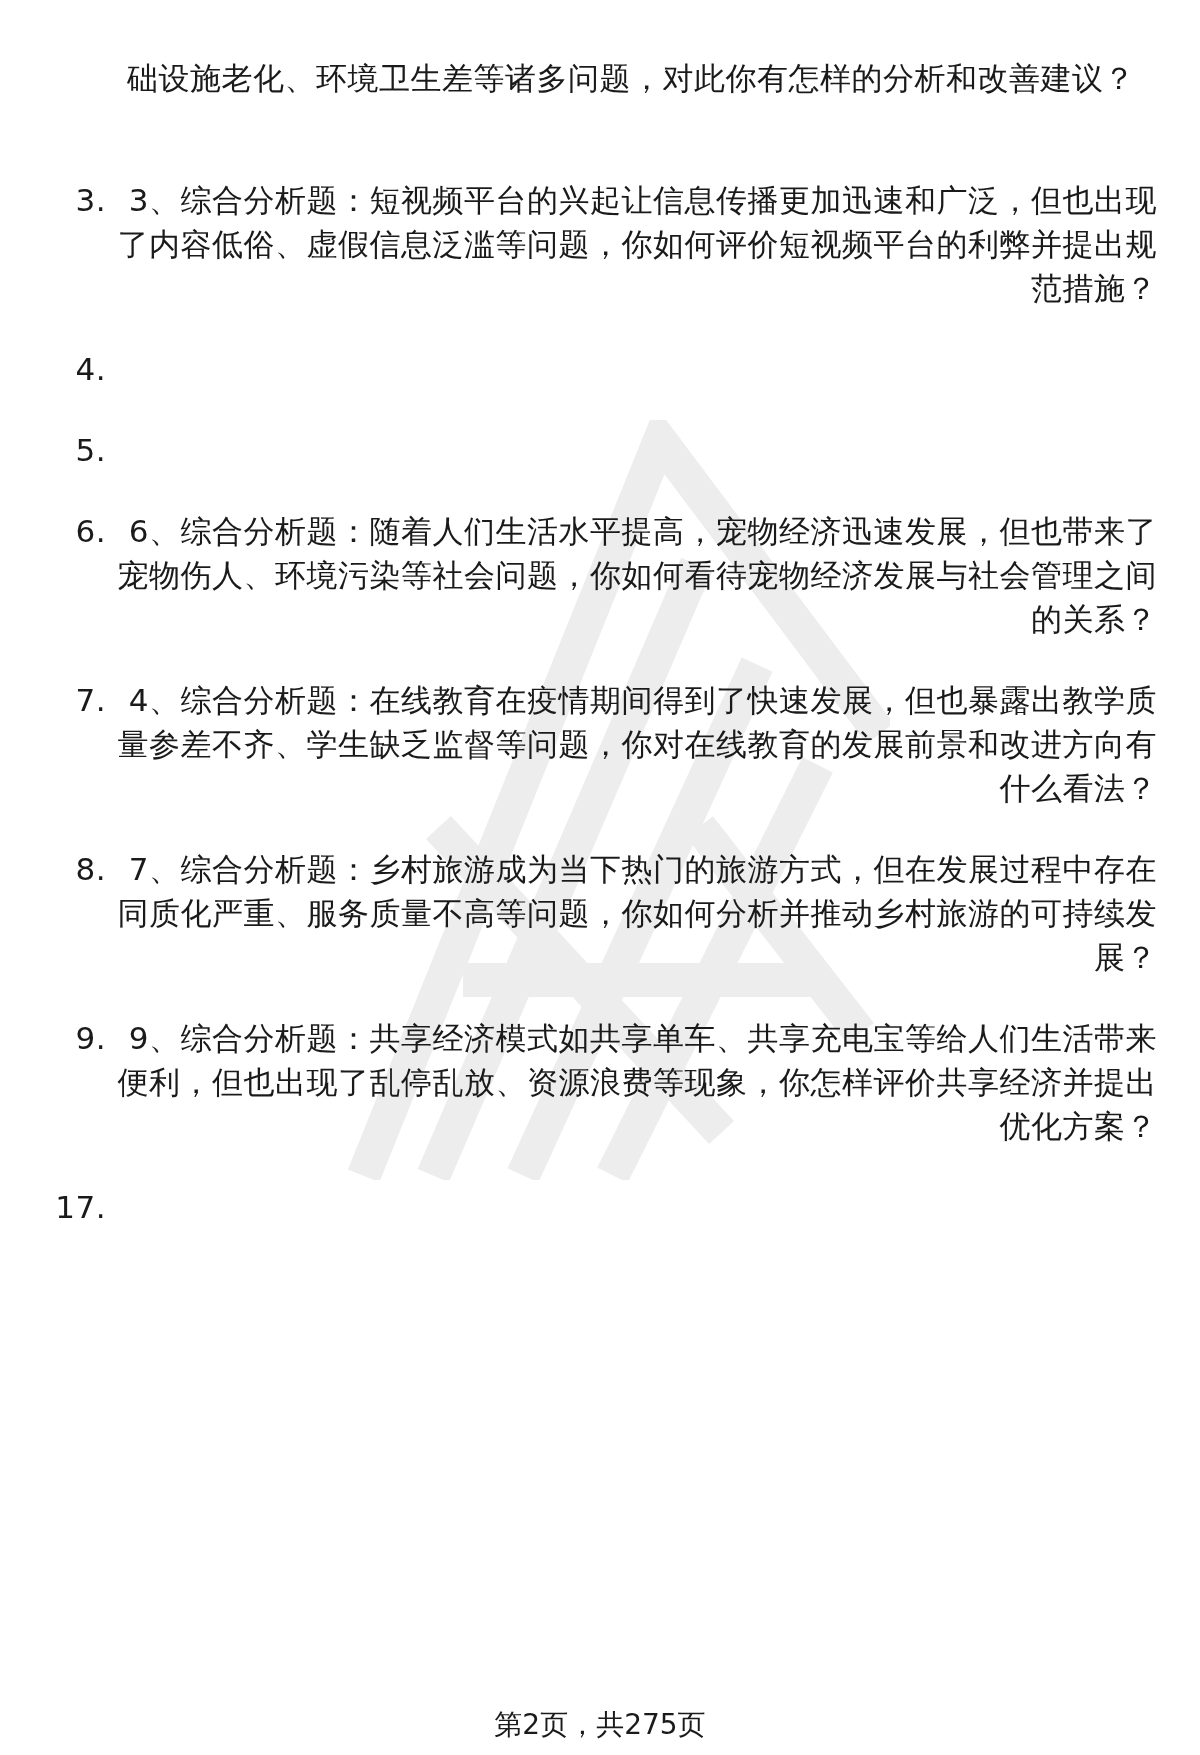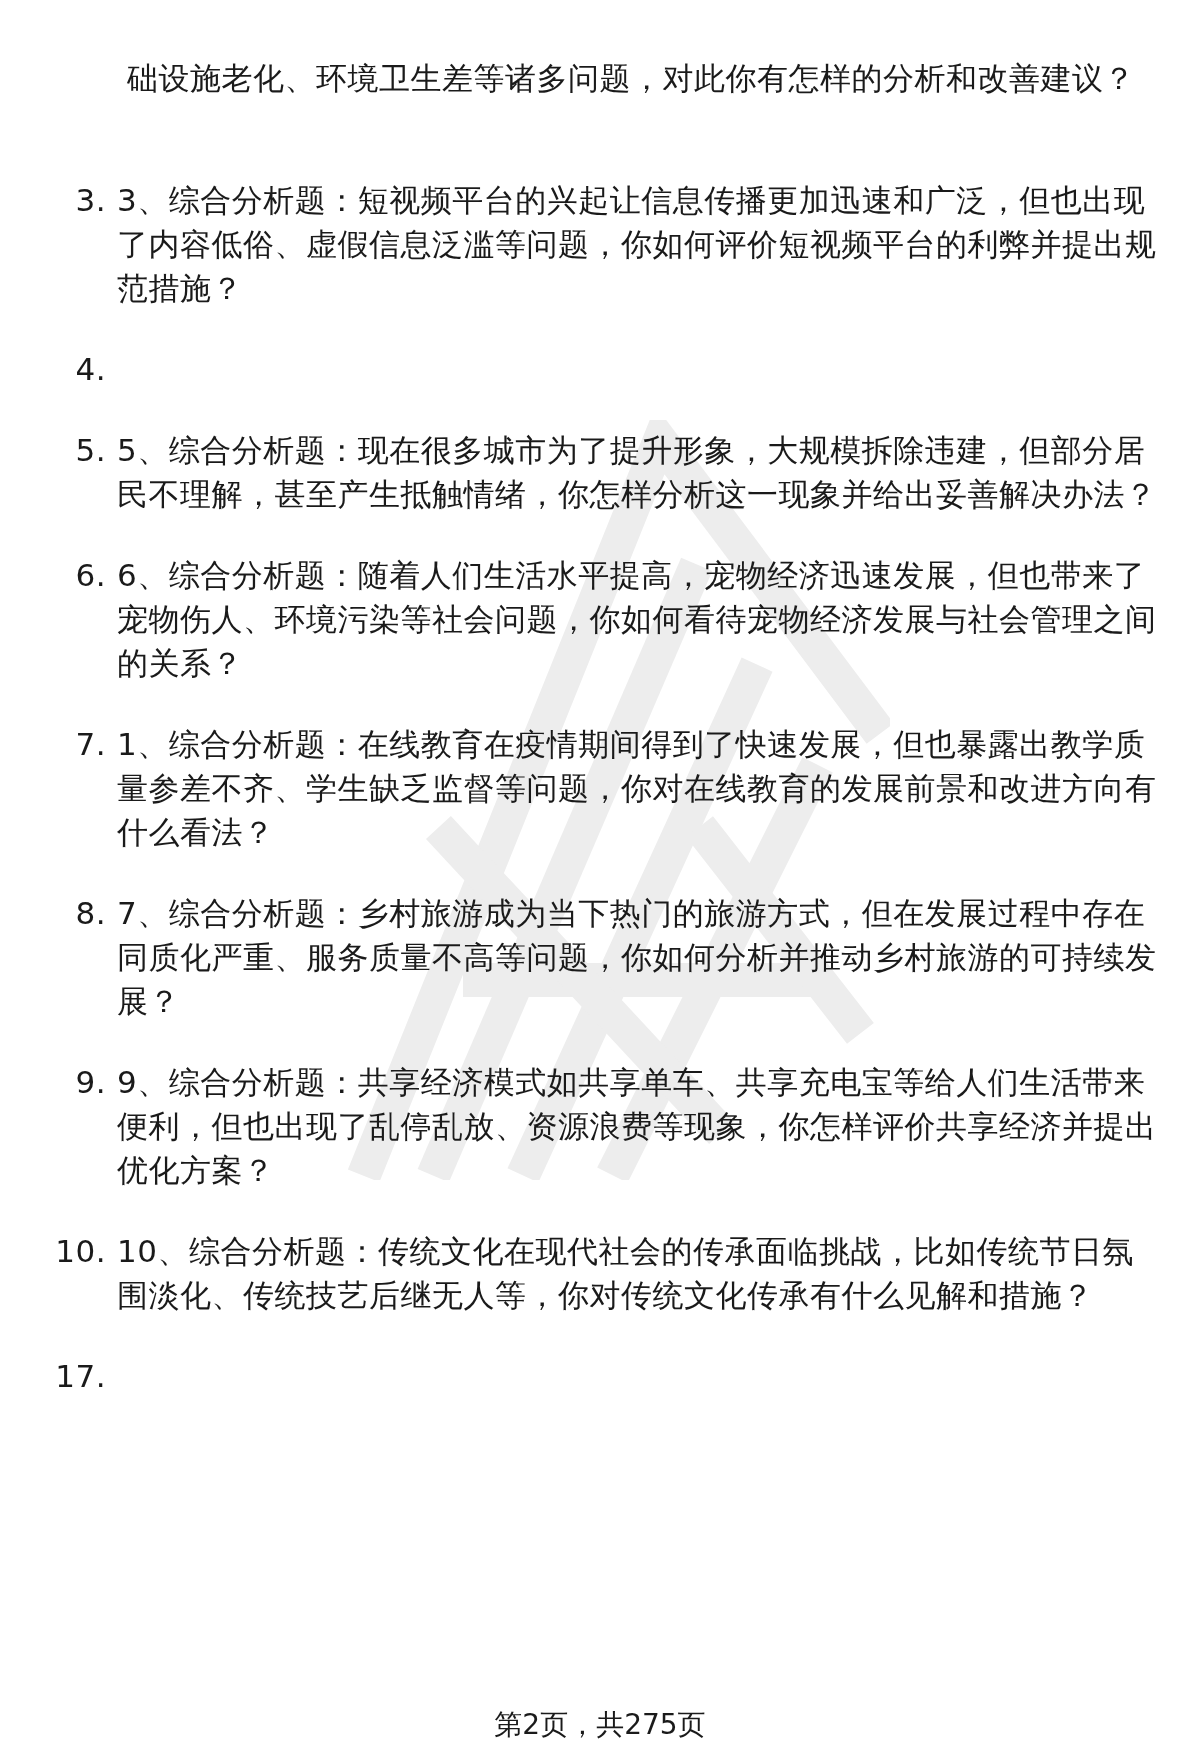--- a/index.html
+++ b/index.html
@@ -68,20 +68,21 @@
     width: 117px;
     flex: 0 0 117px;
     text-align: right;
     padding-right: 11px;
     box-sizing: border-box;
   }
   .q-text {
     width: 1040px;
     flex: 0 0 1040px;
     padding-left: 0;
+    text-align: right;
   }
   .footer {
     position: absolute;
     left: 0;
     top: 1707px;
     width: 1200px;
     text-align: center;
     font-size: 28px;
     line-height: 36px;
   }
@@ -110,41 +111,36 @@
     <ol class="q-list">
       <li class="q-item">
         <span class="q-num">3.</span>
         <span class="q-text">3、综合分析题：短视频平台的兴起让信息传播更加迅速和广泛，但也出现了内容低俗、虚假信息泛滥等问题，你如何评价短视频平台的利弊并提出规范措施？</span>
       </li>
       <li class="q-item">
         <span class="q-num">4.</span>
       </li>
       <li class="q-item">
         <span class="q-num">5.</span>
-        <span class="q-text">5、综合分析题：现在很多城市为了提升形象，大规模拆除违建，但部分居民不理解，甚至产生抵触情绪，你怎样分析这一现象并给出妥善解决办法？</span>
       </li>
       <li class="q-item">
         <span class="q-num">6.</span>
         <span class="q-text">6、综合分析题：随着人们生活水平提高，宠物经济迅速发展，但也带来了宠物伤人、环境污染等社会问题，你如何看待宠物经济发展与社会管理之间的关系？</span>
       </li>
       <li class="q-item">
         <span class="q-num">7.</span>
-        <span class="q-text">1、综合分析题：在线教育在疫情期间得到了快速发展，但也暴露出教学质量参差不齐、学生缺乏监督等问题，你对在线教育的发展前景和改进方向有什么看法？</span>
+        <span class="q-text">4、综合分析题：在线教育在疫情期间得到了快速发展，但也暴露出教学质量参差不齐、学生缺乏监督等问题，你对在线教育的发展前景和改进方向有什么看法？</span>
       </li>
       <li class="q-item">
         <span class="q-num">8.</span>
         <span class="q-text">7、综合分析题：乡村旅游成为当下热门的旅游方式，但在发展过程中存在同质化严重、服务质量不高等问题，你如何分析并推动乡村旅游的可持续发展？</span>
       </li>
       <li class="q-item">
         <span class="q-num">9.</span>
         <span class="q-text">9、综合分析题：共享经济模式如共享单车、共享充电宝等给人们生活带来便利，但也出现了乱停乱放、资源浪费等现象，你怎样评价共享经济并提出优化方案？</span>
-      </li>
-      <li class="q-item">
-        <span class="q-num">10.</span>
-        <span class="q-text">10、综合分析题：传统文化在现代社会的传承面临挑战，比如传统节日氛围淡化、传统技艺后继无人等，你对传统文化传承有什么见解和措施？</span>
       </li>
       <li class="q-item">
         <span class="q-num">17.</span>
       </li>
     </ol>
 
     <div class="footer">第2页，共275页</div>
 
   </div>
 </div>

